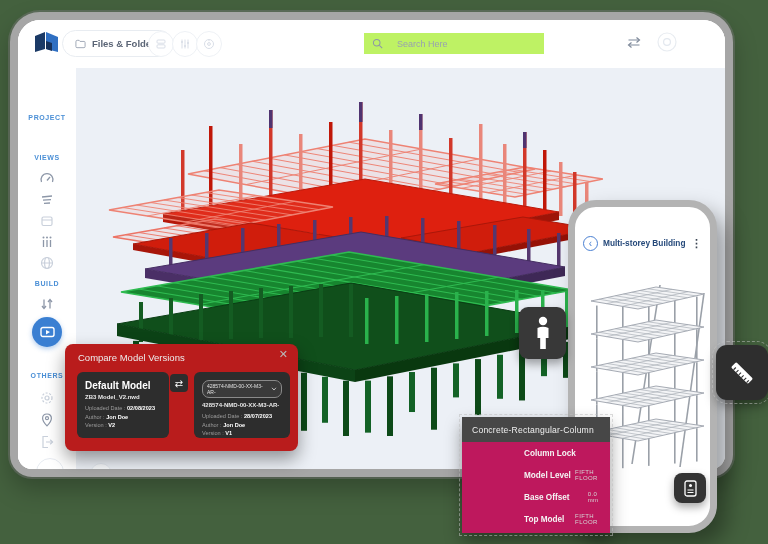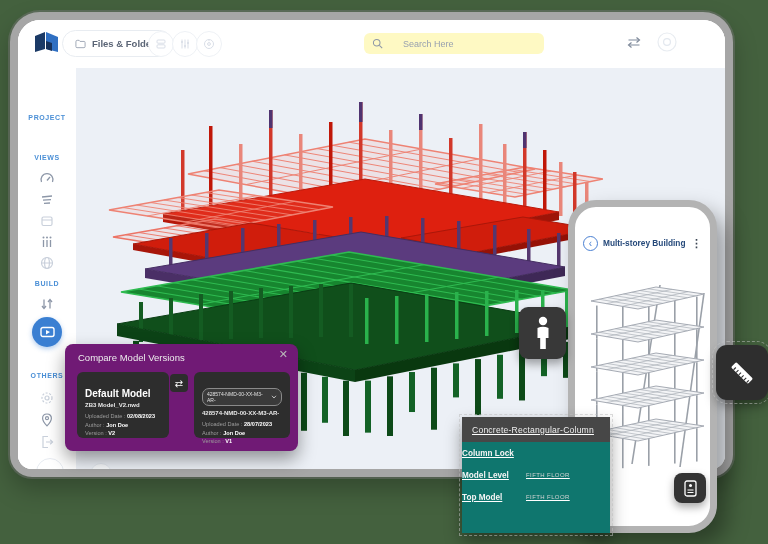--- a/index.html
+++ b/index.html
@@ -12,22 +12,22 @@
     box-shadow:0 0 0 2px rgba(120,120,120,.45), 0 12px 24px rgba(0,0,0,.25);overflow:hidden;}
   .screen{position:absolute;inset:0;background:#fff;}
 
   
   .topbar{position:absolute;left:0;top:0;right:0;height:48px;background:#fff;border-bottom:1px solid #edf0f4;}
   .logo{position:absolute;left:16px;top:11px;width:26px;height:24px;}
   .pill{position:absolute;left:44px;top:10px;height:25px;padding:0 12px;border:1px solid #e8ecf1;border-radius:14px;
     display:flex;align-items:center;gap:6px;color:#5b6576;font-size:9.5px;font-weight:bold;background:#fff;}
   .cbtn{position:absolute;top:11px;width:24px;height:24px;border:1px solid #eef1f5;border-radius:50%;
     display:flex;align-items:center;justify-content:center;background:#fff;}
-  .search{position:absolute;left:346px;top:13px;width:164px;height:21px;background:#fef9c3;border-radius:6px;
-    display:flex;align-items:center;padding:0 8px;gap:18px;}
+  .search{position:absolute;left:346px;top:13px;width:164px;height:21px;background:#bef264;border-radius:0;
+    display:flex;align-items:center;padding:0 8px;gap:12px;}
   .search input{border:none;background:transparent;outline:none;font-size:9px;color:#6a7486;width:120px;font-family:"Liberation Sans",sans-serif;}
   .search input::placeholder{color:#98a1b0;}
   .tr-icons{position:absolute;right:48px;top:12px;display:flex;gap:16px;align-items:center;}
 
   
   .sidebar{position:absolute;left:0;top:48px;bottom:0;width:58px;background:#fff;border-right:1px solid #eef1f5;}
   .slabel{position:absolute;left:0;width:58px;text-align:center;font-size:7px;font-weight:bold;letter-spacing:.6px;color:#4a8fd6;}
   .sic{position:absolute;left:21px;width:16px;height:16px;}
   .active-circle{position:absolute;left:14px;width:30px;height:30px;border-radius:50%;background:#3a7fd2;
     display:flex;align-items:center;justify-content:center;box-shadow:0 2px 5px rgba(58,127,210,.4);}
@@ -39,25 +39,25 @@
   .fitctl{position:absolute;left:42px;top:443px;display:flex;align-items:center;gap:10px;z-index:30;}
   .fitlbl{font-size:9px;color:#8d96a4;display:flex;align-items:center;gap:3px;}
   .rot{width:20px;height:20px;border-radius:50%;border:1px solid #e2e7ee;color:#c6cdd8;font-size:11px;
     display:flex;align-items:center;justify-content:center;background:rgba(255,255,255,.6);}
 
   
   .sqbtn{position:absolute;background:#383838;border-radius:9px;display:flex;align-items:center;justify-content:center;
     box-shadow:0 5px 10px rgba(0,0,0,.35);}
 
   
-  .cmp{position:absolute;left:65px;top:344px;width:233px;height:107px;background:#701a75;border-radius:8px;
+  .cmp{position:absolute;left:65px;top:344px;width:233px;height:107px;background:#b91c1c;border-radius:8px;
     box-shadow:0 8px 18px rgba(0,0,0,.4);z-index:40;color:#fff;}
   .cmp-title{position:absolute;left:13px;top:8px;font-size:9.5px;color:#ededed;}
   .cmp-close{position:absolute;right:10px;top:4px;font-size:11px;color:#b9b9b9;}
-  .card{position:absolute;top:28px;background:#2d2d2d;border-radius:6px;padding:16px 8px;box-sizing:border-box;}
+  .card{position:absolute;top:28px;background:#2d2d2d;border-radius:6px;padding:8px 8px;box-sizing:border-box;}
   .card.left{left:12px;width:92px;height:66px;}
   .card.right{left:129px;width:96px;height:66px;}
   .card .name{font-size:10px;font-weight:bold;color:#fff;margin-bottom:3px;}
   .card .file{font-size:6px;font-weight:bold;color:#e8e8e8;margin-bottom:4px;}
   .meta{font-size:5.6px;line-height:8.5px;}
   .meta .k{color:#9c9c9c;}
   .meta .v{color:#fff;font-weight:bold;}
   .swapbtn{position:absolute;left:105px;top:30px;width:18px;height:18px;background:#2d2d2d;border-radius:4px;
     color:#fff;font-size:10px;display:flex;align-items:center;justify-content:center;}
   .dd{display:flex;align-items:center;justify-content:space-between;border:1px solid #8a8a8a;border-radius:7px;
@@ -72,24 +72,24 @@
   .p-header{position:absolute;left:0;top:26px;right:0;height:20px;display:flex;align-items:center;padding:0 8px;gap:5px;}
   .backic{width:13px;height:13px;border:1.2px solid #4a80d2;border-radius:50%;color:#4a80d2;font-size:10px;line-height:11px;
     display:flex;align-items:center;justify-content:center;flex:0 0 auto;}
   .p-title{font-size:8.3px;font-weight:bold;color:#25497a;white-space:nowrap;overflow:hidden;flex:1;}
   .kebab{color:#3c4654;font-size:11px;font-weight:bold;flex:0 0 auto;}
   .p-model{position:absolute;left:1px;top:52px;}
   .levelsbtn{position:absolute;left:99px;top:266px;width:32px;height:30px;background:#333;border-radius:8px;
     display:flex;align-items:center;justify-content:center;box-shadow:0 4px 8px rgba(0,0,0,.35);}
 
   
-  .props{position:absolute;left:462px;top:417px;width:148px;height:116px;background:#0f766e;z-index:50;
-    box-shadow:0 8px 16px rgba(0,0,0,.4);outline:1px dashed rgba(190,190,190,.55);outline-offset:2px;color:#fff;text-decoration:underline;}
+  .props{position:absolute;left:462px;top:417px;width:148px;height:116px;background:#be185d;z-index:50;
+    box-shadow:0 8px 16px rgba(0,0,0,.4);outline:1px dashed rgba(190,190,190,.55);outline-offset:2px;color:#fff;}
   .props-h{height:25px;background:#474747;display:flex;align-items:center;padding:0 10px;font-size:8.6px;color:#efefef;letter-spacing:.2px;}
-  .prow{display:flex;align-items:center;height:22px;}
+  .prow{display:flex;align-items:center;height:22px;padding-left:22px;margin-left:40px;}
   .prow .pl{width:64px;font-size:8.2px;font-weight:bold;color:#f4f4f4;}
   .prow .pv{font-size:6px;color:#d4d4d4;letter-spacing:.4px;}
 
   .rulerbtn{position:absolute;left:716px;top:345px;width:52px;height:55px;background:#2e2e2e;border-radius:11px;
     display:flex;align-items:center;justify-content:center;z-index:60;outline:1px dashed rgba(200,200,200,.5);outline-offset:3px;
     box-shadow:0 6px 12px rgba(0,0,0,.4);}
 </style>
 </head>
 <body>
 
@@ -545,20 +545,24 @@
     <div class="props-h">Concrete-Rectangular-Column</div>
     <div class="prow">
       <span class="pl">Column Lock</span>
       <span class="pv"></span>
     </div>
     <div class="prow">
       <span class="pl">Model Level</span>
       <span class="pv">FIFTH FLOOR</span>
     </div>
     <div class="prow">
+      <span class="pl">Base Offset</span>
+      <span class="pv">0.0 mm</span>
+    </div>
+    <div class="prow">
       <span class="pl">Top Model</span>
       <span class="pv">FIFTH FLOOR</span>
     </div>
   </div>
 
   <div class="rulerbtn">
     <svg width="44" height="44" viewBox="0 0 48 48">
       <g transform="translate(24,24) rotate(-45)">
         <rect x="-4" y="-13" width="8" height="26" rx="1.5" fill="#ffffff"></rect>
         <line x1="-4" y1="-9" x2="-0.5" y2="-9" stroke="#2e2e2e" stroke-width="1.2"></line>

